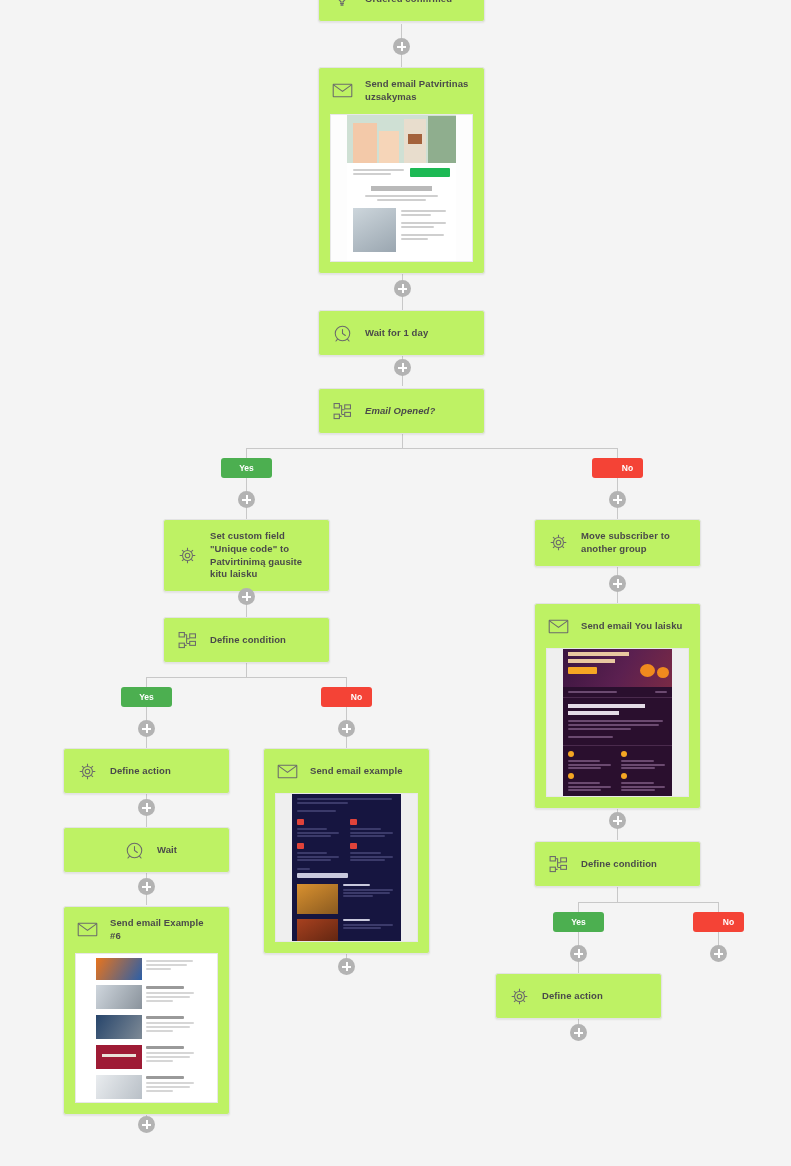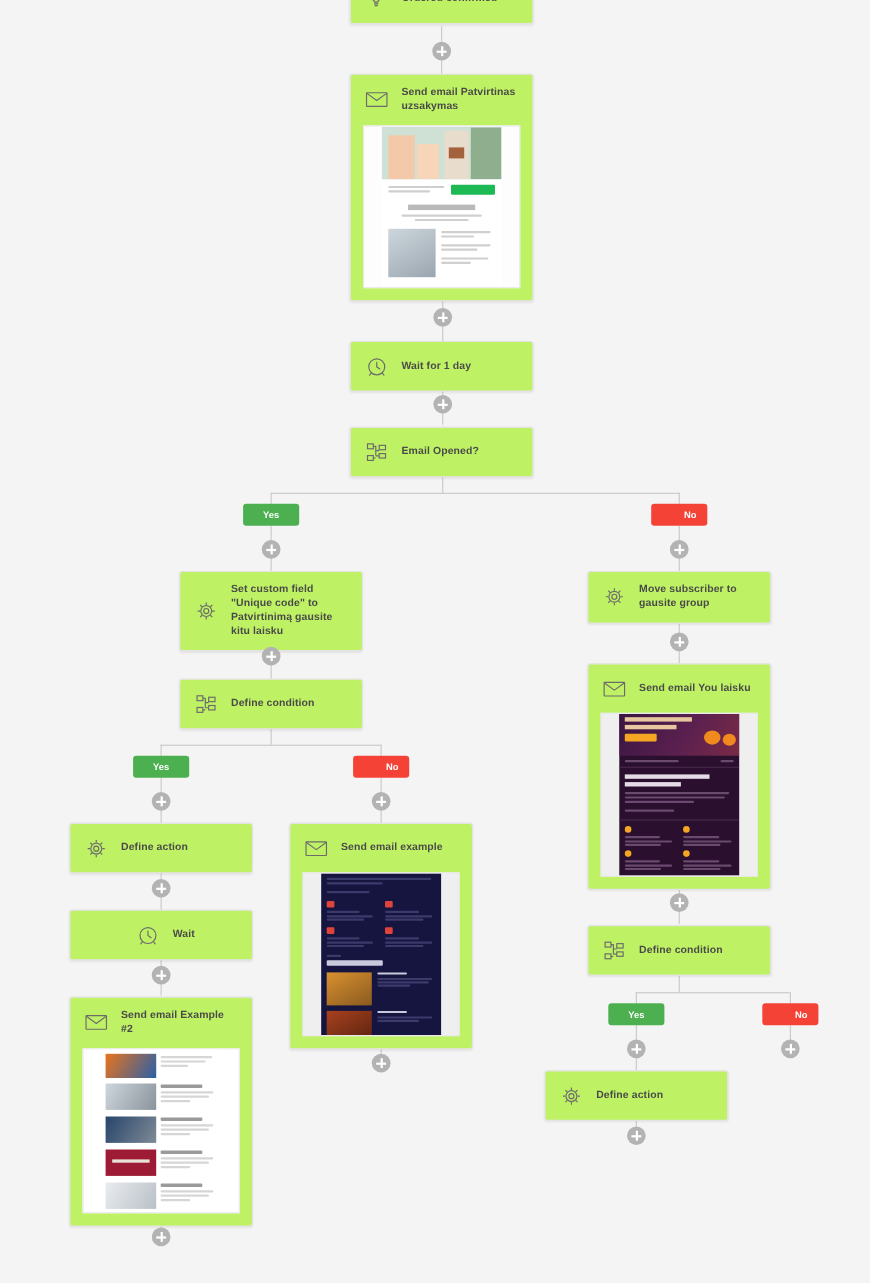--- a/index.html
+++ b/index.html
@@ -273,21 +273,21 @@
           <path d="M13 8.4V13l3.2 2.2"></path>
           <path d="M7.2 19.6l-1.6 1.9M18.8 19.6l1.6 1.9"></path>
         </svg>
       </span>
       <span class="node-label">Wait for 1 day</span>
     </div>
   </div>
 
   <div class="plus" style="left:394px; top:359px;"></div>
 
-  <div class="node" style="left:318px; top:388px; width:167px;">
+  <div class="node" style="left:318px; top:388px; width:167px;font-style:italic;">
     <div class="node-head">
       <span class="node-icon">
         <svg width="23" height="23" viewBox="0 0 26 26" fill="none" stroke="#6b6b6b" stroke-width="1.2">
           <rect x="3.5" y="4" width="6" height="5"></rect>
           <rect x="15.5" y="5.5" width="6.5" height="4.5"></rect>
           <rect x="15.5" y="14" width="6.5" height="4.5"></rect>
           <rect x="3.5" y="16" width="6" height="5"></rect>
           <path d="M9.5 6.5h2.5v9.5M12 11h3.5M12 16.3h3.5M9.5 18.5h2.5"></path>
         </svg>
       </span>
@@ -376,21 +376,21 @@
   <div class="plus" style="left:138px; top:878px;"></div>
 
   <div class="node" style="left:63px; top:906px; width:167px;">
     <div class="node-head">
       <span class="node-icon">
         <svg width="23" height="23" viewBox="0 0 26 26" fill="none" stroke="#6b6b6b" stroke-width="1.2">
           <rect x="2.5" y="6" width="21" height="14" rx="0.5"></rect>
           <path d="M2.5 6.4l10.5 7.6L23.5 6.4"></path>
         </svg>
       </span>
-      <span class="node-label">Send email Example #2</span>
+      <span class="node-label">Send email Example #6</span>
     </div>
     <div class="preview pvD" style="height:150px;">
       <div class="prev-inner pvD" style="background:#fff; padding-top:2px;">
         <div style="display:flex;gap:4px;padding:2px 4px;">
           <div class="t1" style="flex:0 0 46%;height:22px;"></div>
           <div style="flex:1;padding-top:2px;">
             <div class="bar" style="height:2px;width:92%;margin-bottom:2px;"></div>
             <div class="bar" style="height:2px;width:80%;margin-bottom:2px;"></div>
             <div class="bar" style="height:2px;width:48%;"></div>
           </div>
@@ -508,21 +508,21 @@
 
   <div class="node" style="left:534px; top:519px; width:167px;">
     <div class="node-head" style="min-height:44px;">
       <span class="node-icon">
         <svg width="23" height="23" viewBox="0 0 26 26" fill="none" stroke="#6b6b6b" stroke-width="1.2">
           <circle cx="13" cy="13" r="2.6"></circle>
           <circle cx="13" cy="13" r="5.6"></circle>
           <path d="M13 4.2v2.6M13 19.2v2.6M4.2 13h2.6M19.2 13h2.6M6.8 6.8l1.9 1.9M17.3 17.3l1.9 1.9M19.2 6.8l-1.9 1.9M8.7 17.3l-1.9 1.9"></path>
         </svg>
       </span>
-      <span class="node-label">Move subscriber to gausite group</span>
+      <span class="node-label">Move subscriber to another group</span>
     </div>
   </div>
 
   <div class="plus" style="left:609px; top:575px;"></div>
 
   <div class="node" style="left:534px; top:603px; width:167px;">
     <div class="node-head">
       <span class="node-icon">
         <svg width="23" height="23" viewBox="0 0 26 26" fill="none" stroke="#6b6b6b" stroke-width="1.2">
           <rect x="2.5" y="6" width="21" height="14" rx="0.5"></rect>

